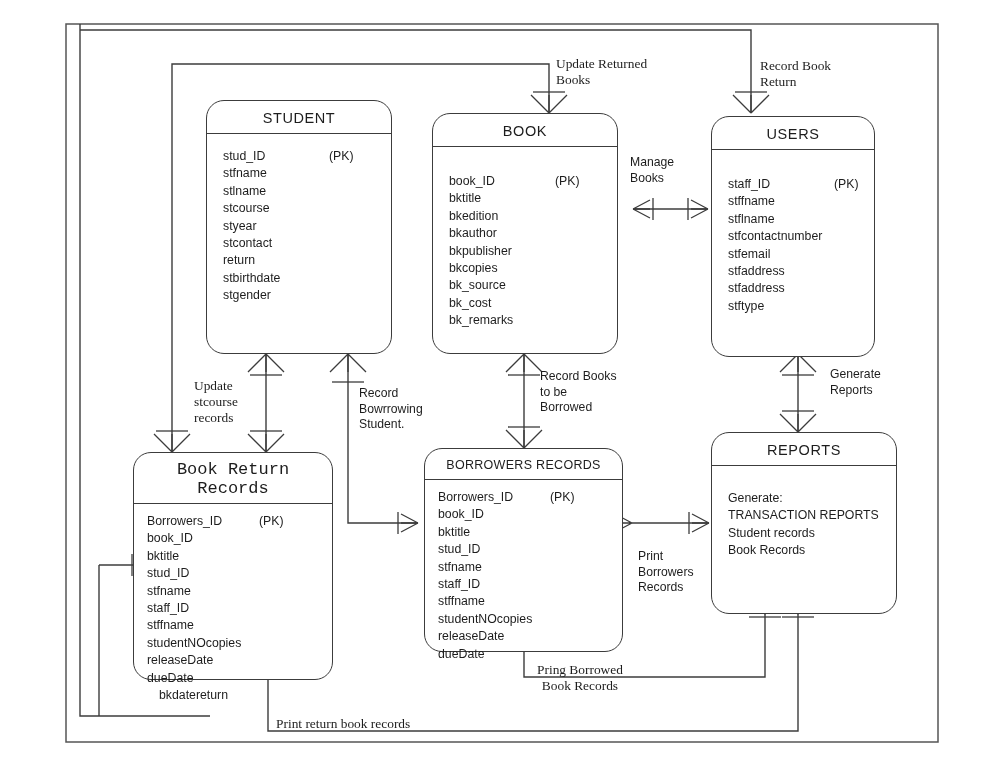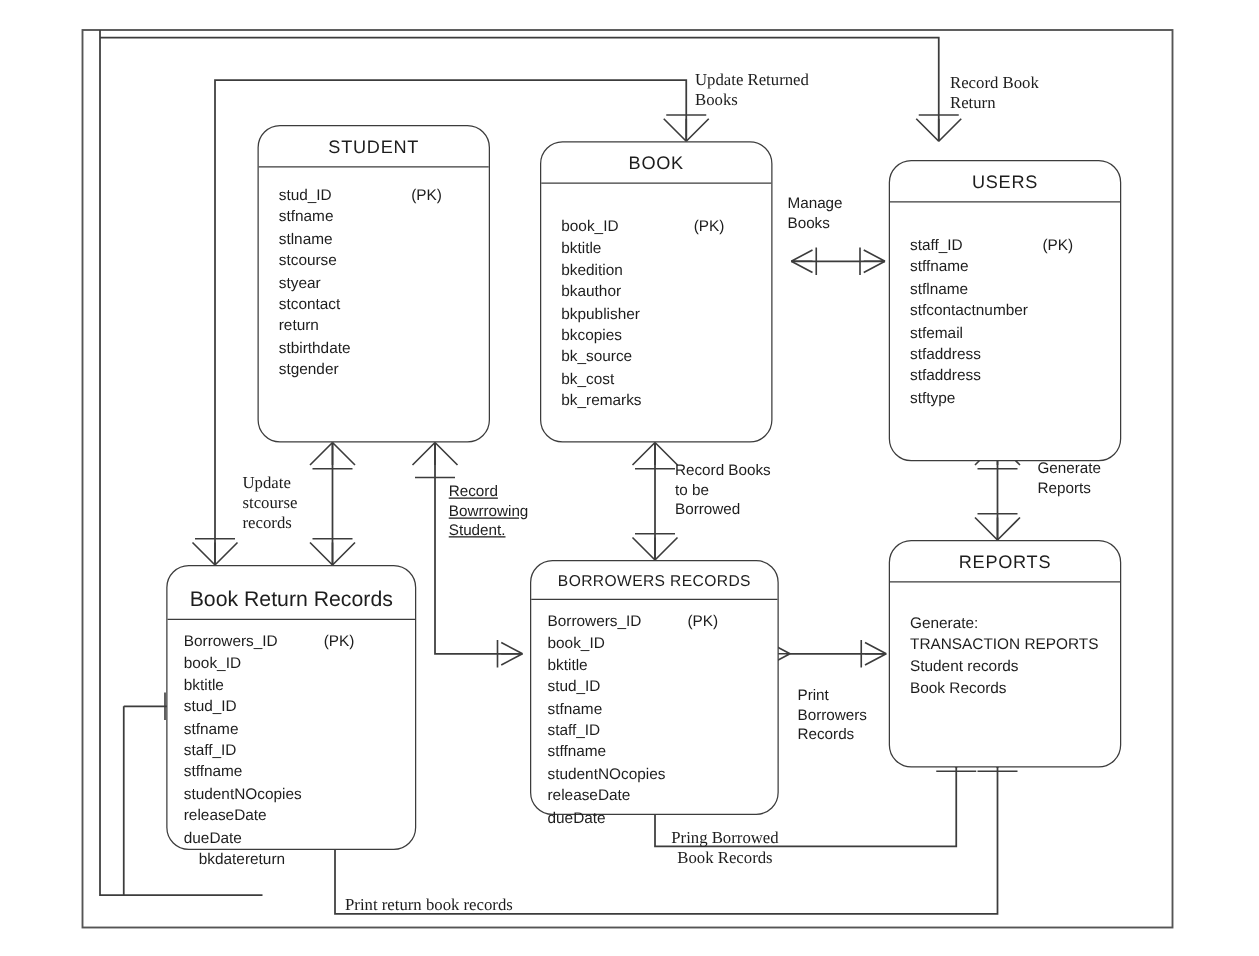--- a/index.html
+++ b/index.html
@@ -28,25 +28,24 @@
     text-align:center;
     font-size:14.5px;
     letter-spacing:.6px;
     color:#1d1d1d;
     padding:9px 4px 7px 4px;
     border-bottom:1.3px solid #3c3c3c;
     font-family:"Liberation Sans", sans-serif;
   }
   .ent-title.small{font-size:12.5px;letter-spacing:.3px;}
   .ent-title.serif{
-    font-family:Liberation Sans, sans-serif;
+    font-family:Liberation Mono, monospace;
     font-size:17px;
     letter-spacing:0;
     padding:7px 4px 5px 4px;
-    margin-top:10px;
   }
   .ent-body{
     padding:14px 0 10px 16px;
     font-size:12.3px;
     line-height:17.4px;
     color:#1d1d1d;
   }
   .attr{position:relative;white-space:nowrap;}
   .attr .pk{
     position:absolute;
@@ -236,21 +235,21 @@
       <div class="attr">bkedition</div>
       <div class="attr">bkauthor</div>
       <div class="attr">bkpublisher</div>
       <div class="attr">bkcopies</div>
       <div class="attr">bk_source</div>
       <div class="attr">bk_cost</div>
       <div class="attr">bk_remarks</div>
     </div>
   </div>
 
-  <div class="entity" style="left:711px;top:128px;width:186px;height:241px;">
+  <div class="entity" style="left:711px;top:116px;width:164px;height:241px;">
     <div class="ent-title">USERS</div>
     <div class="ent-body" style="padding-top:26px;">
       <div class="attr">
         <span>staff_ID</span>
         <span class="pk">(PK)</span>
       </div>
       <div class="attr">stffname</div>
       <div class="attr">stflname</div>
       <div class="attr">stfcontactnumber</div>
       <div class="attr">stfemail</div>
@@ -315,21 +314,21 @@
   <div class="rel-label serif" style="left:760px;top:58px;">Record Book
 Return</div>
 
   <div class="rel-label" style="left:630px;top:155px;">Manage
 Books</div>
 
   <div class="rel-label serif" style="left:194px;top:378px;">Update
 stcourse
 records</div>
 
-  <div class="rel-label" style="left:359px;top:386px;text-decoration:underline;">Record
+  <div class="rel-label" style="left:359px;top:386px;">Record
 Bowrrowing
 Student.</div>
 
   <div class="rel-label" style="left:540px;top:369px;">Record Books
 to be
 Borrowed</div>
 
   <div class="rel-label" style="left:830px;top:367px;">Generate
 Reports</div>
 

